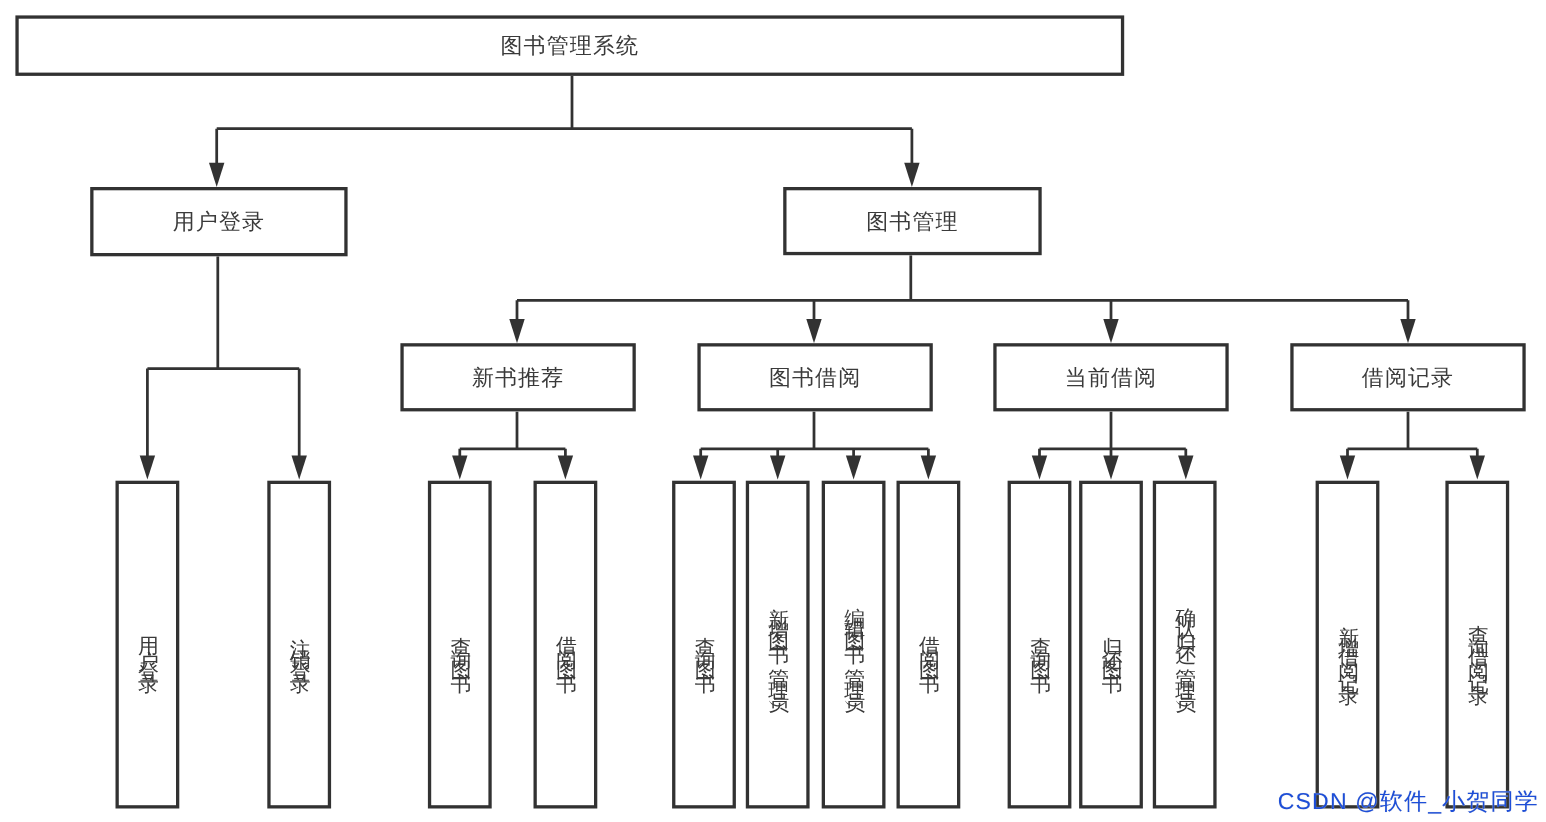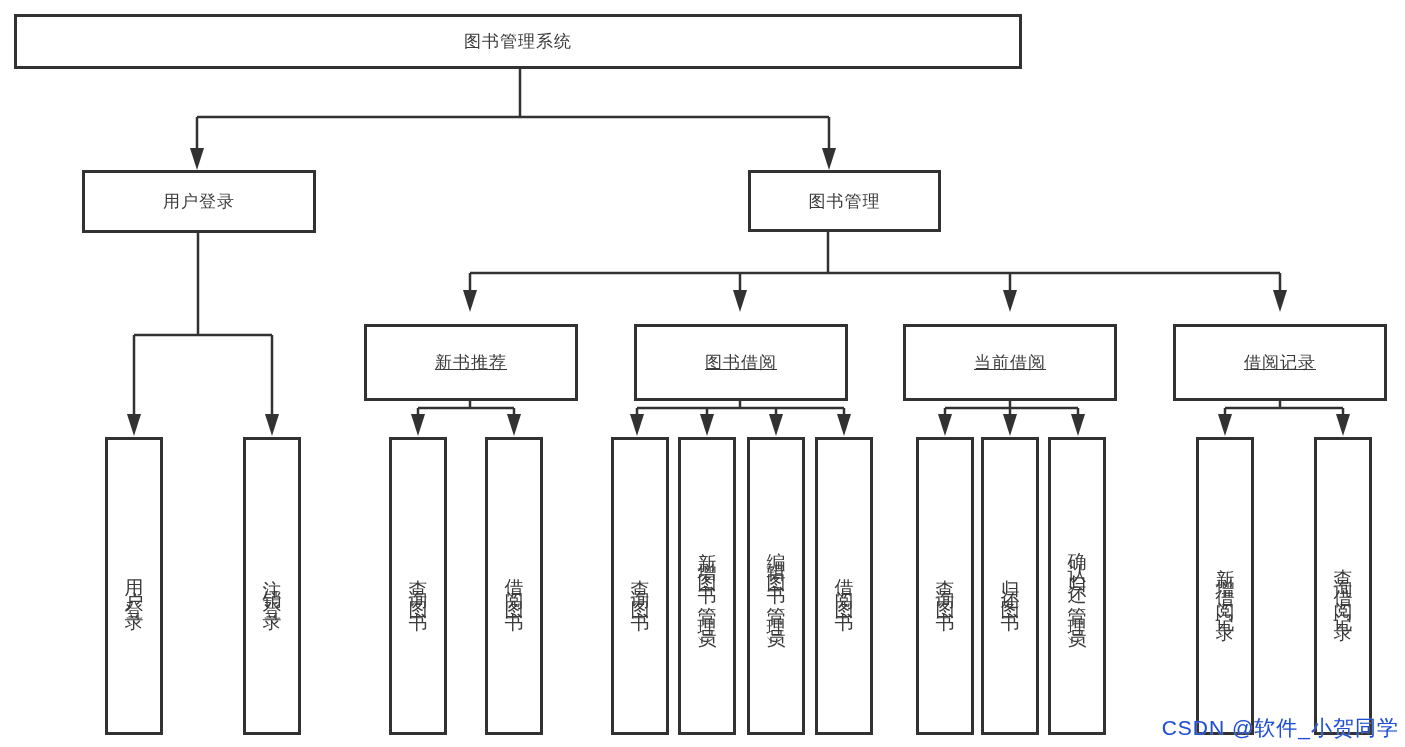--- a/index.html
+++ b/index.html
@@ -19,21 +19,21 @@
   }
   .box {
     position: absolute;
     background: #ffffff;
     border: 3px solid #323232;
     box-sizing: border-box;
     display: flex;
     align-items: center;
     justify-content: center;
     color: #3a3a3a;
-    font-size: 17px;
+    font-size: 20px;
     letter-spacing: 1px;
     z-index: 2;
   }
   .vbox {
     position: absolute;
     background: #ffffff;
     border: 3px solid #323232;
     box-sizing: border-box;
     display: flex;
     align-items: center;
@@ -45,23 +45,23 @@
     writing-mode: vertical-rl;
     text-orientation: mixed;
     font-size: 19px;
     letter-spacing: 11px;
     white-space: nowrap;
   }
   
   .n-root   { left: 14px;   top: 14px;  width: 1008px; height: 55px; }
   
   .n-user   { left: 82px;   top: 170px; width: 234px;  height: 63px; }
-  .n-bookm  { left: 712px;  top: 170px; width: 193px;  height: 62px; margin-left: 36px; }
-  
-  .n-l3     { top: 324px; width: 214px; height: 77px; text-decoration: underline; }
+  .n-bookm  { left: 712px;  top: 170px; width: 235px;  height: 62px; }
+  
+  .n-l3     { top: 312px; width: 214px; height: 62px; }
   .n-new    { left: 364px; }
   .n-borrow { left: 634px; }
   .n-cur    { left: 903px; }
   .n-rec    { left: 1173px; text-align: right; }
   
   .n-l4     { top: 437px; width: 58px; height: 298px; }
   .lf-1  { left: 105px; }
   .lf-2  { left: 243px; }
   .lf-3  { left: 389px; }
   .lf-4  { left: 485px; }

